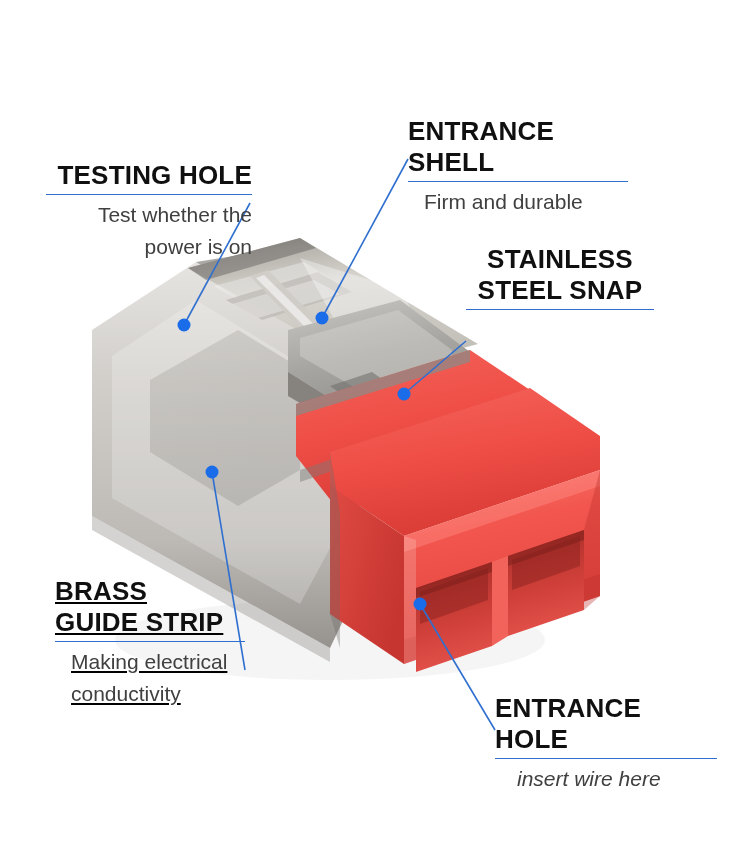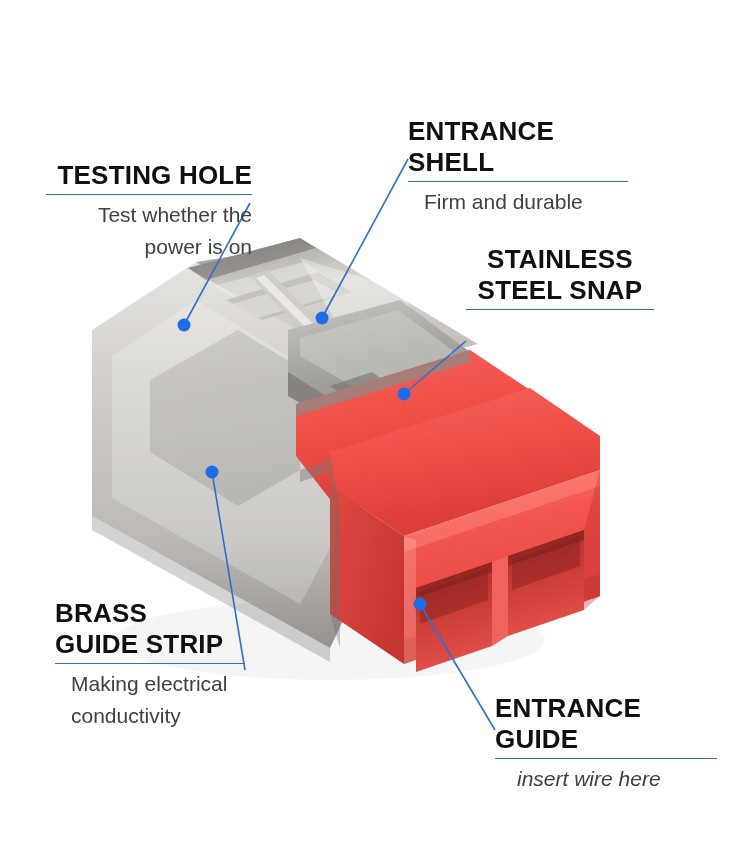--- a/index.html
+++ b/index.html
@@ -221,27 +221,27 @@
     <div class="rule"></div>
     <div class="desc ind">Firm and durable</div>
   </div>
 
   <div class="callout" id="c-snap" style="left:466px;top:244px;width:188px;text-align:center;">
     <div class="title">STAINLESS
 STEEL SNAP</div>
     <div class="rule"></div>
   </div>
 
-  <div class="callout" id="c-brass" style="left:55px;top:598px;width:190px;">
+  <div class="callout" id="c-brass" style="left:55px;top:576px;width:190px;text-decoration:underline;">
     <div class="title">BRASS
 GUIDE STRIP</div>
     <div class="rule"></div>
     <div class="desc ind">Making electrical
 conductivity</div>
   </div>
 
   <div class="callout" id="c-entrance" style="left:495px;top:693px;width:222px;">
-    <div class="title">ENTRANCE GUIDE</div>
+    <div class="title">ENTRANCE HOLE</div>
     <div class="rule"></div>
     <div class="desc ind2">insert wire here</div>
   </div>
 
 </div>
 
 </body></html>

